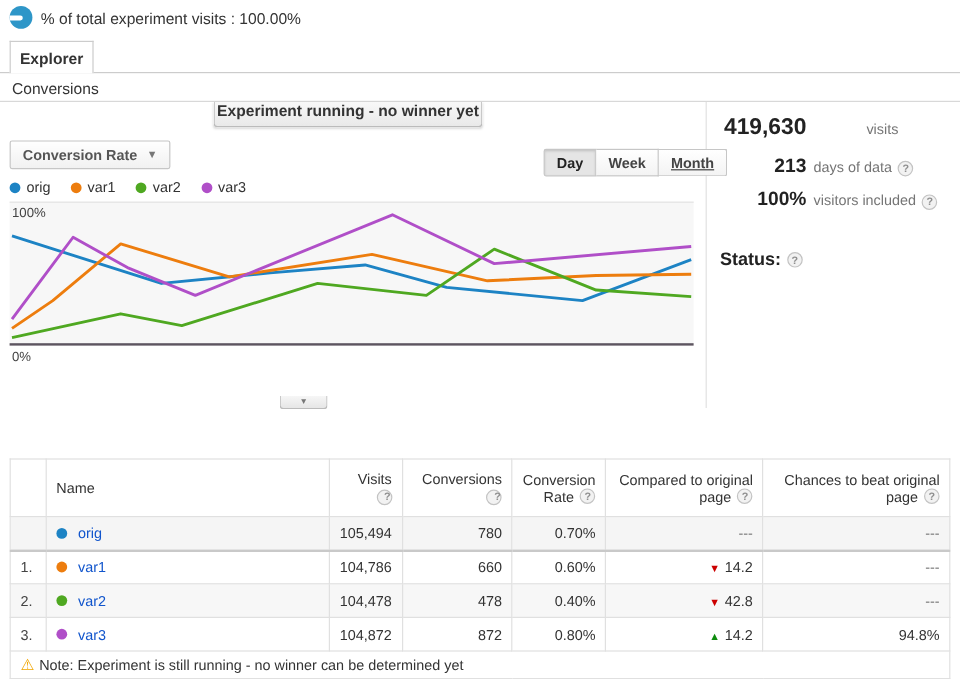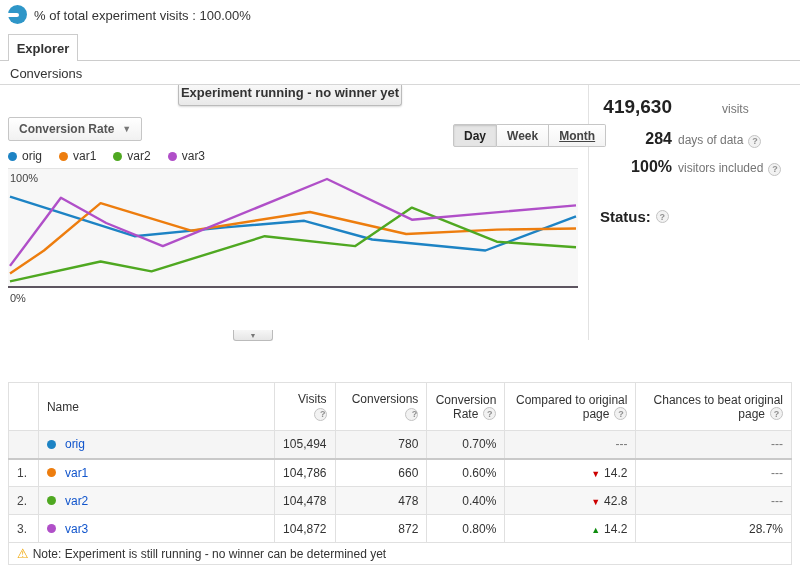--- a/index.html
+++ b/index.html
@@ -169,21 +169,21 @@
 
   <div class="collapse-handle">
     <span>▼</span>
   </div>
 
   <div class="sum-row r-visits">
     <span class="sum-val">419,630</span>
     <span class="sum-lab">visits</span>
   </div>
   <div class="sum-row r-days">
-    <span class="sum-val">284</span>
+    <span class="sum-val">213</span>
     <span class="sum-lab">days of data</span>
     <span class="qicon"></span>
   </div>
   <div class="sum-row r-incl">
     <span class="sum-val">100%</span>
     <span class="sum-lab">visitors included</span>
     <span class="qicon"></span>
   </div>
   <div class="status-title">
     <span>Status:</span>
@@ -275,21 +275,21 @@
             <span class="name-cell">
           <span class="dot" style="background: rgb(176, 79, 200);"></span>
           <span class="name-link">var3</span>
             </span>
           </td>
         <td class="num">104,872</td>
         <td class="num">872</td>
         <td class="num">0.80%</td>
         <td class="num">
           <span class="arrow" style="color: rgb(14, 140, 14);">▲</span><span style="color:#333">14.2</span></td>
-        <td class="num">28.7%</td>
+        <td class="num">94.8%</td>
       </tr>
       <tr class="note-row">
         <td colspan="7">
           <span class="warn-icon"></span><span>Note: Experiment is still running - no winner can be determined yet</span>
         </td>
       </tr>
     </tbody>
   </table>
 
 </div>

